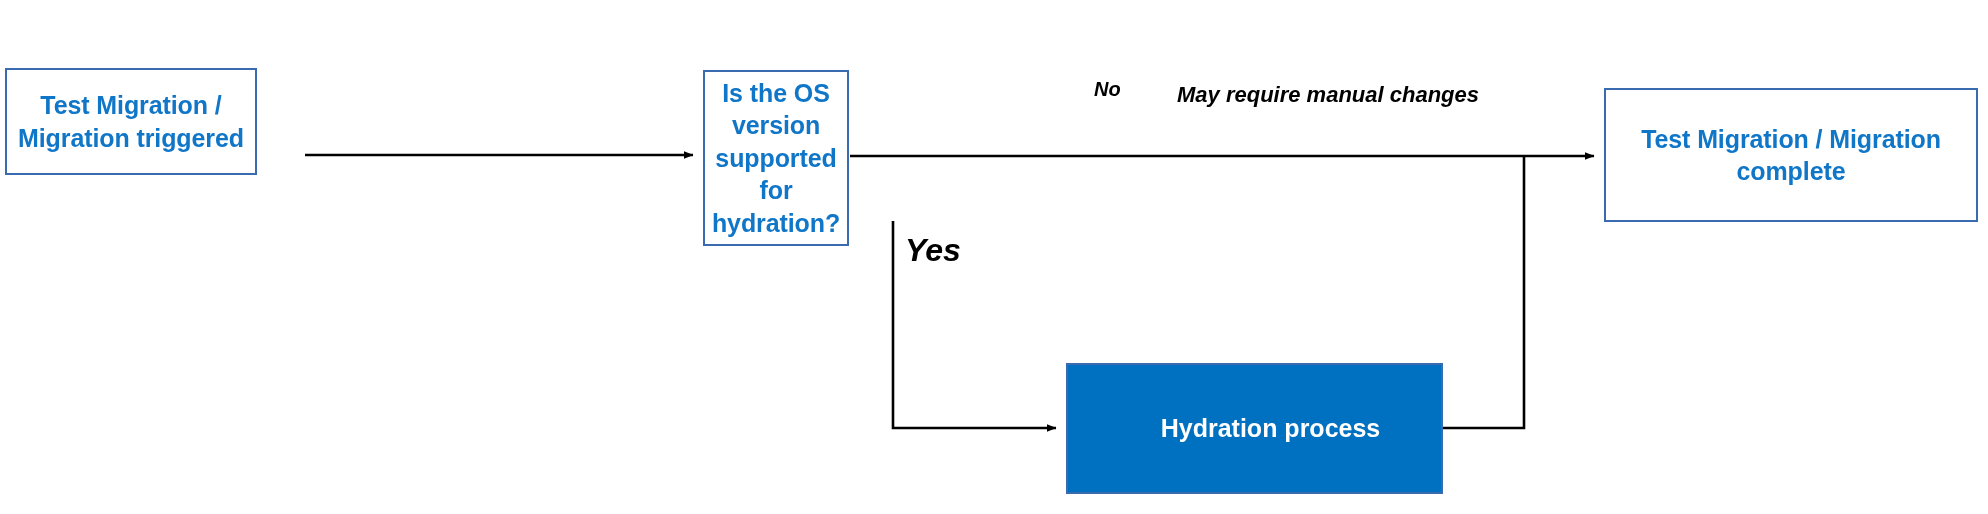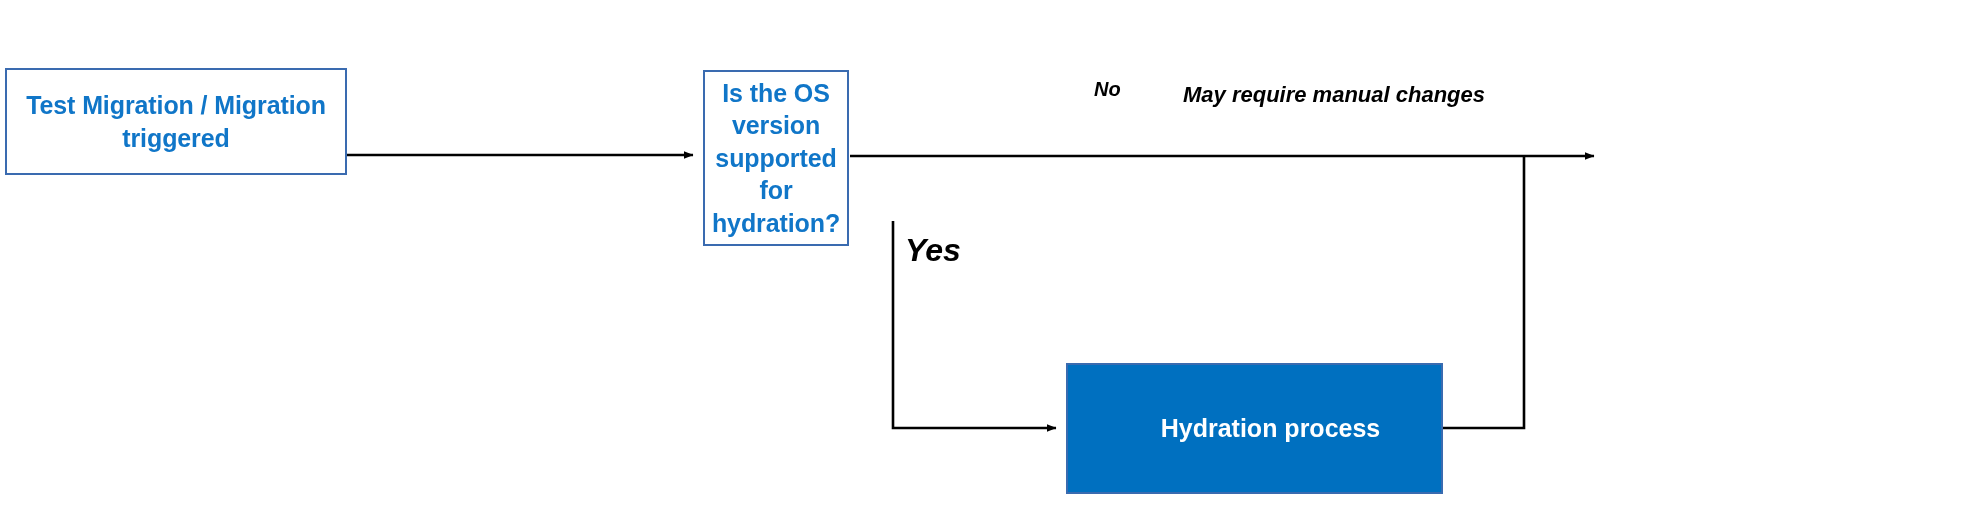--- a/index.html
+++ b/index.html
@@ -43,39 +43,39 @@
     font-size: 25px;
     padding-left: 32px;
   }
   .node-text {
     display: block;
     padding: 0 10px;
     white-space: pre-line;
   }
 
   
-  #node-start   { left: 5px;    top: 68px;  width: 342px; height: 107px; }
+  #node-start   { left: 5px;    top: 68px;  width: 252px; height: 107px; }
   
   #node-decision{ left: 703px;  top: 70px;  width: 146px; height: 176px; }
   
   #node-end     { left: 1604px; top: 88px;  width: 374px; height: 134px; }
   
   #node-hydration{left: 1066px; top: 363px; width: 377px; height: 131px; }
 
   
   .edge-label {
     position: absolute;
     color: #000000;
     font-weight: bold;
     font-style: italic;
     white-space: nowrap;
   }
   #label-no  { left: 1094px; top: 78px;  font-size: 20px; }
   #label-yes { left: 905px;  top: 232px; font-size: 32px; }
-  #label-note{ left: 1177px; top: 82px;  font-size: 22px; margin-left: 6px; }
+  #label-note{ left: 1177px; top: 82px;  font-size: 22px; }
 
   
   #connectors {
     position: absolute;
     left: 0;
     top: 0;
     width: 1988px;
     height: 514px;
     pointer-events: none;
   }
@@ -114,20 +114,23 @@
   </div>
 
   <div class="node node-outline" id="node-decision">
     <span class="node-text">Is the OS version supported for hydration?</span>
   </div>
 
   <div class="node node-filled" id="node-hydration">
     <span class="node-text">Hydration process</span>
   </div>
 
+  <div class="node node-outline" id="node-end">
+    <span class="node-text">Test Migration / Migration complete</span>
+  </div>
 
   <div class="edge-label" id="label-no">No</div>
 
   <div class="edge-label" id="label-yes">Yes</div>
 
   <div class="edge-label" id="label-note">May require manual changes</div>
 
 </div>
 
 </body></html>

